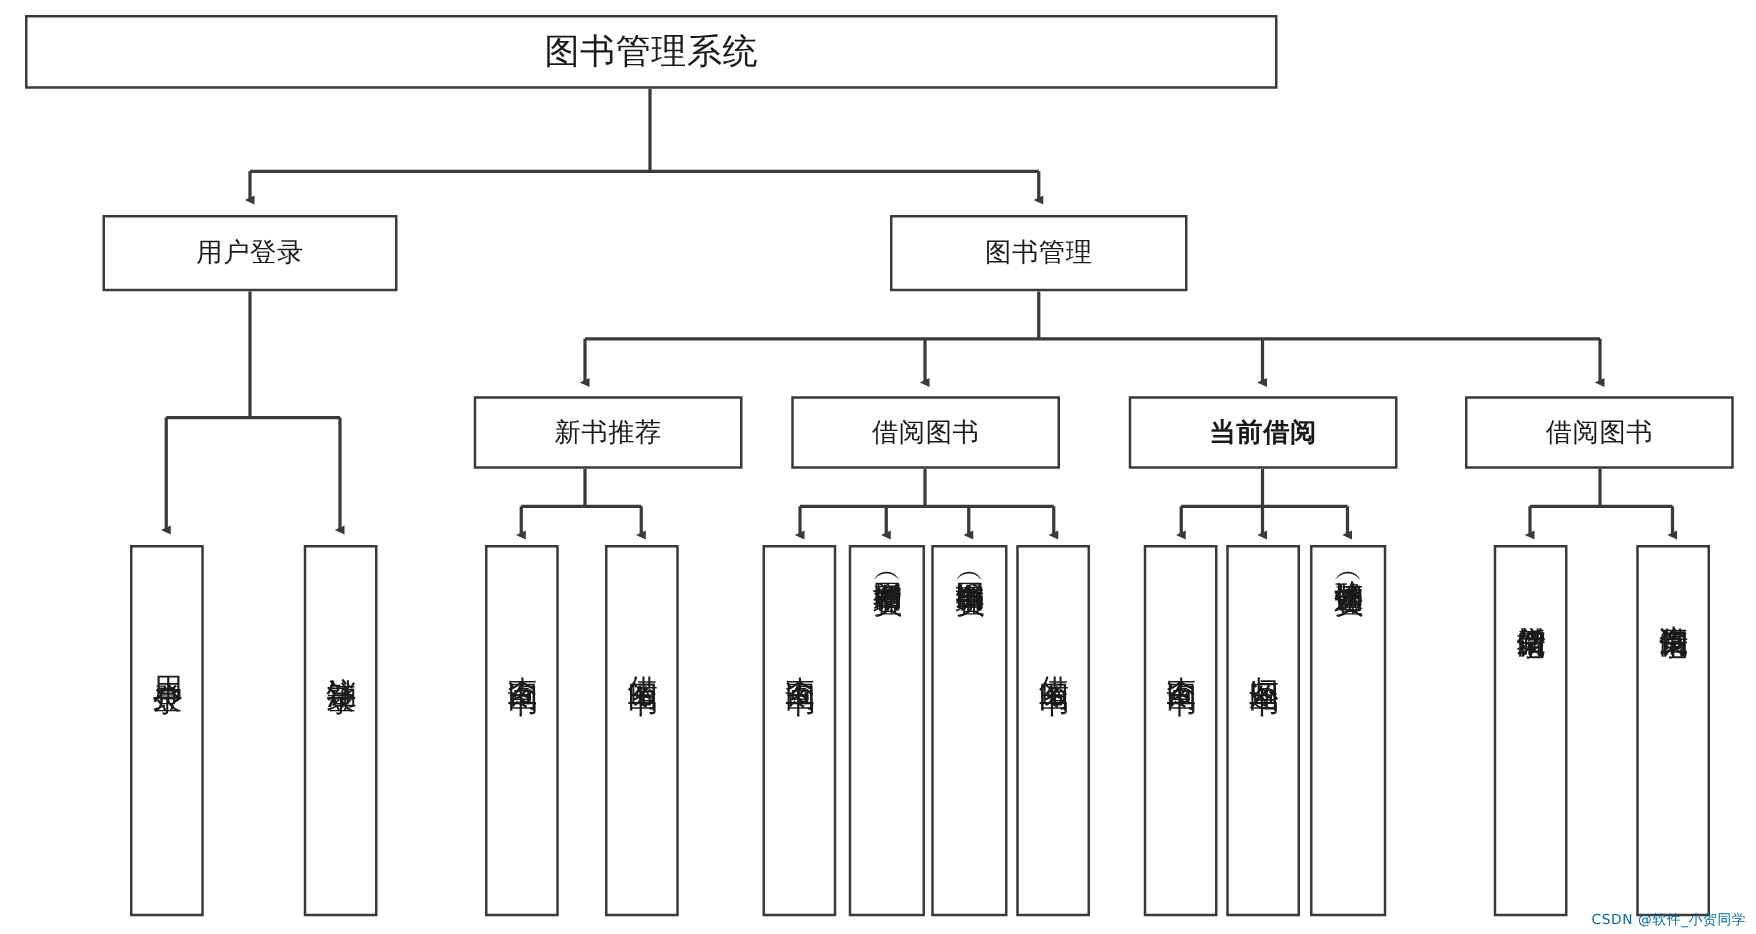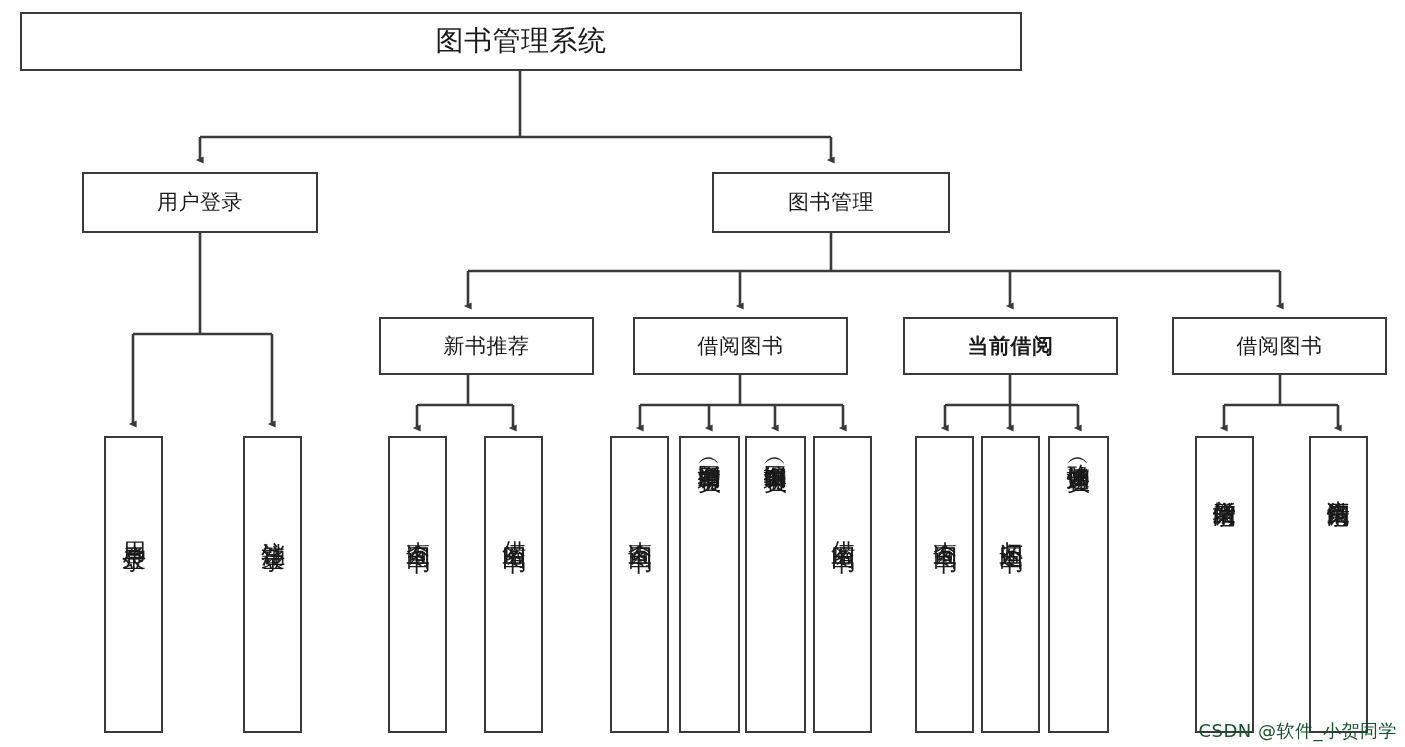--- a/index.html
+++ b/index.html
@@ -66,22 +66,22 @@
     white-space: nowrap;
   }
   .node.leaf.tall-text .node-label {
     font-size: 23px;
     letter-spacing: 1px;
   }
   #watermark {
     position: absolute;
     right: 8px;
     bottom: 4px;
-    font-size: 18px;
-    color: #14532d;
+    font-size: 11px;
+    color: #0369a1;
     letter-spacing: 0.5px;
     z-index: 5;
     white-space: nowrap;
   }
 </style>
 </head>
 <body>
 
 <div id="diagram-root">
 

